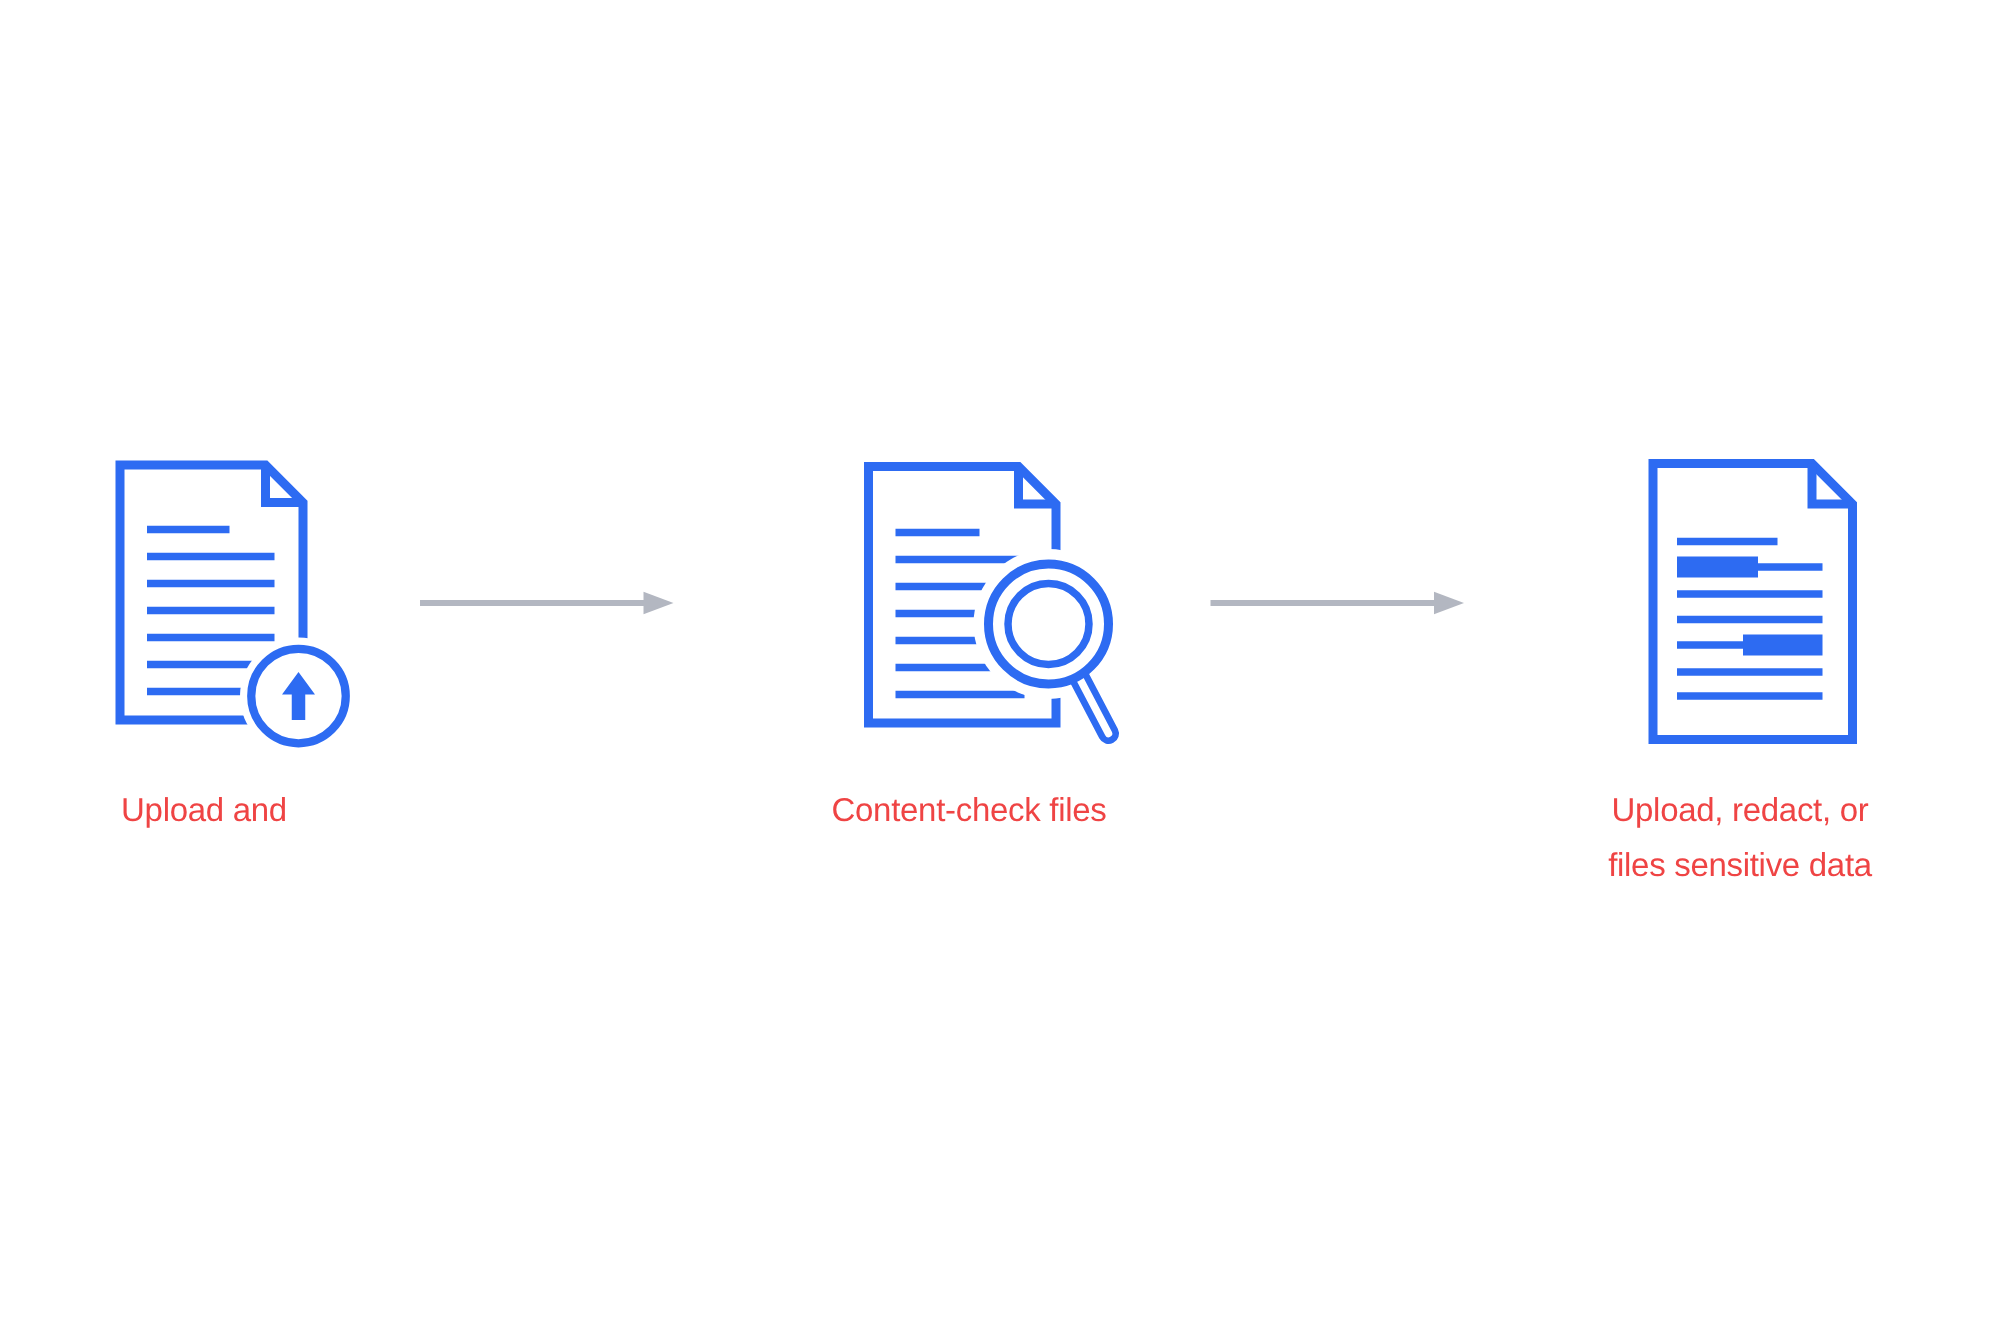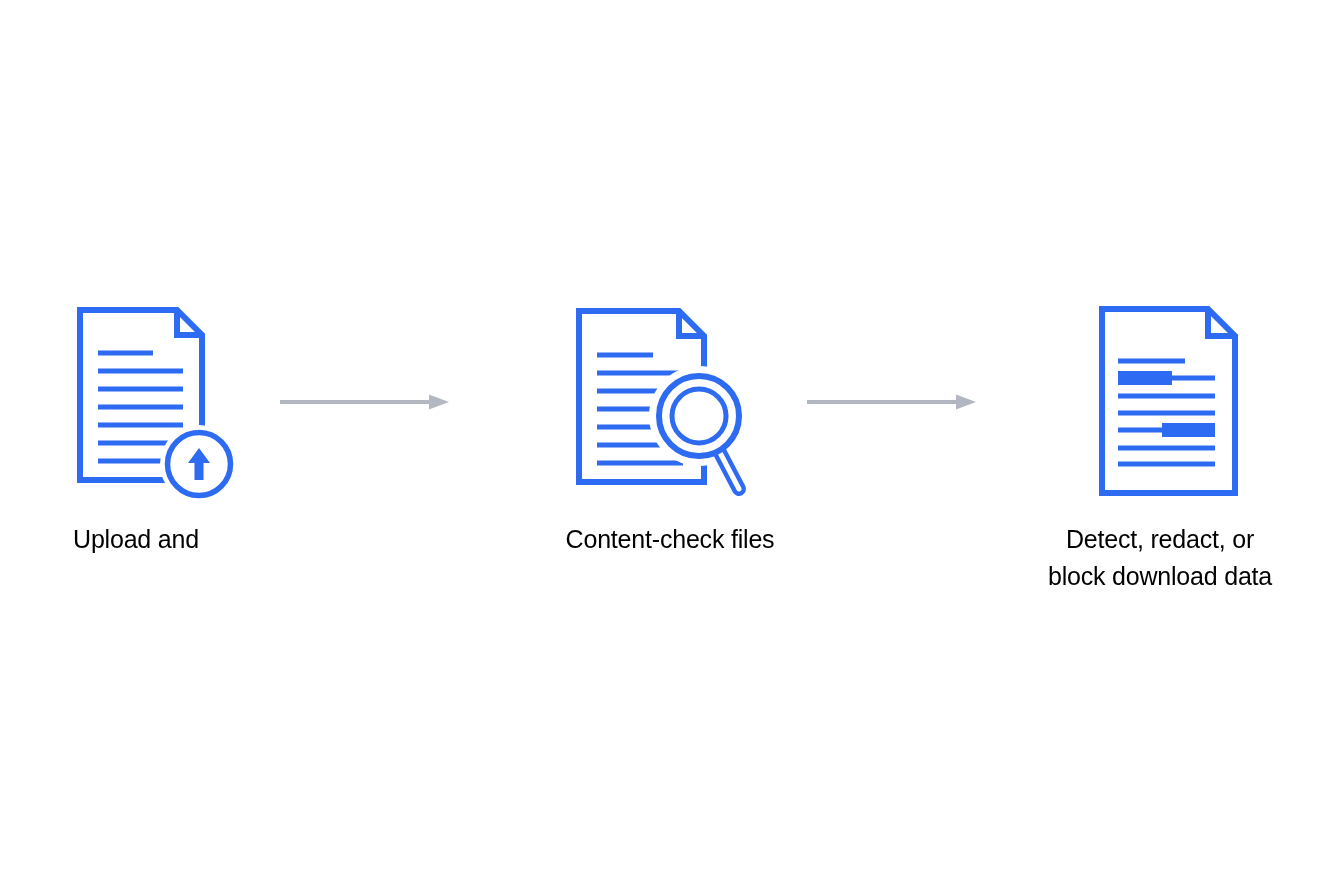--- a/index.html
+++ b/index.html
@@ -9,29 +9,29 @@
     background:#ffffff;
     overflow:hidden;
     font-family:"Liberation Sans", sans-serif;
   }
   .icon-wrap{position:absolute;}
   .arrow-wrap{position:absolute;}
   .step-label{
     position:absolute;
     top:521px;
     text-align:center;
-    font-size:25px;
+    font-size:22px;
     line-height:37px;
     font-weight:500;
     letter-spacing:-0.2px;
-    color:#000000;
+    color:#ef4444;
   }
   .step-label .line{display:block;}
   #label-1{left:16px;width:240px;}
-  #label-2{left:520px;width:300px;}
+  #label-2{left:496px;width:300px;}
   #label-3{left:1010px;width:300px;}
   #icon-1{left:74px;top:304px;}
   #icon-2{left:573px;top:305px;}
   #icon-3{left:1096px;top:303px;}
   #arrow-1{left:279px;top:393px;}
   #arrow-2{left:806px;top:393px;}
 </style>
 </head>
 <body>
 
@@ -122,17 +122,17 @@
   </div>
 
   <div class="step-label" id="label-1">
     <span class="line">Upload and</span>
   </div>
   <div class="step-label" id="label-2">
     <span class="line">Content-check files</span>
     <span class="line"></span>
   </div>
   <div class="step-label" id="label-3">
-    <span class="line">Detect, redact, or</span>
-    <span class="line">block download data</span>
+    <span class="line">Upload, redact, or</span>
+    <span class="line">files sensitive data</span>
   </div>
 
 </div>
 
 </body></html>

